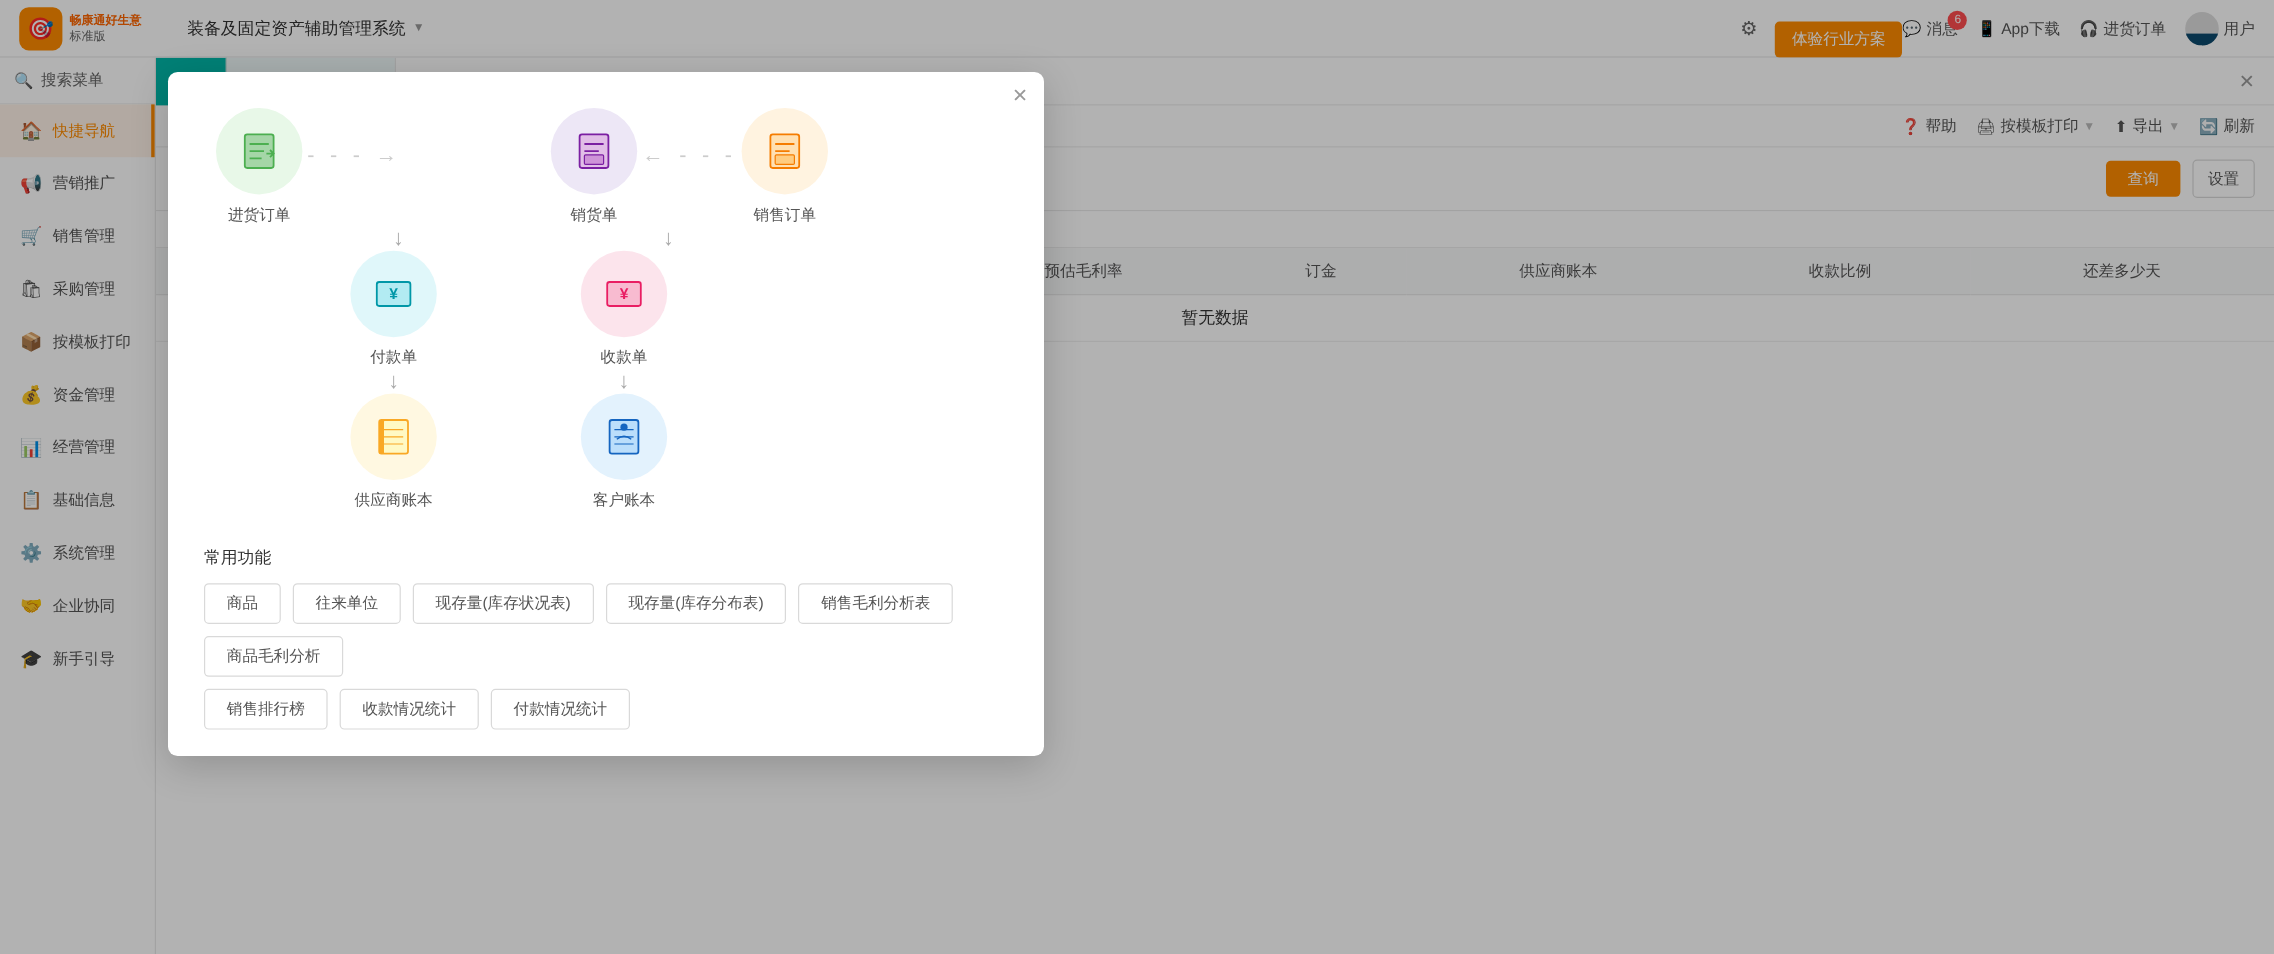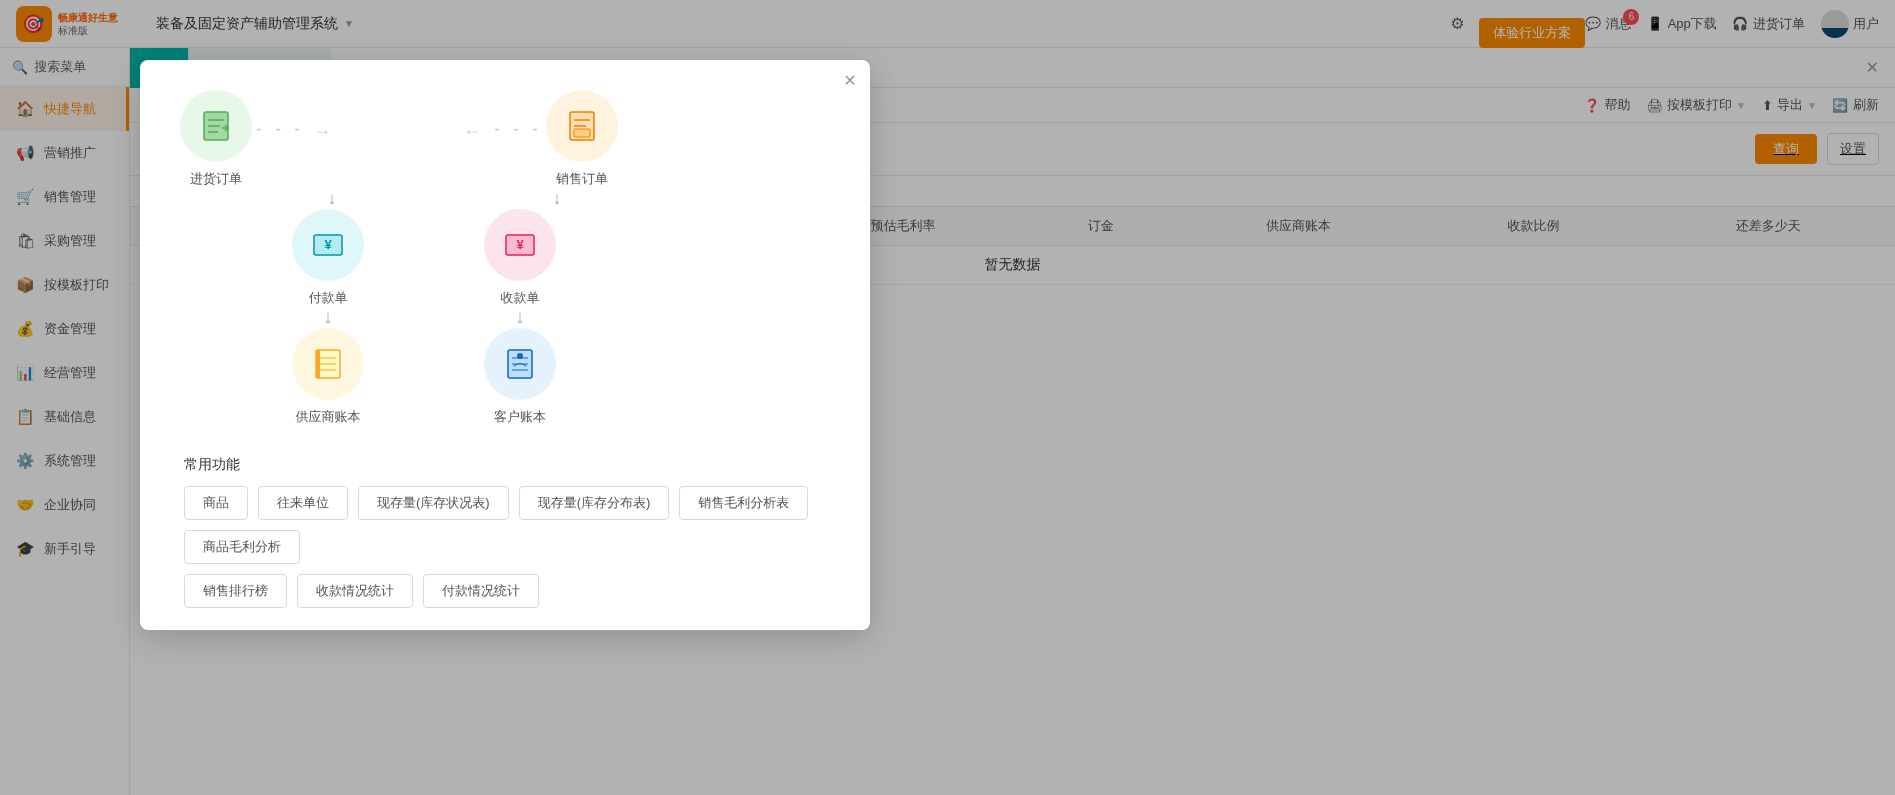--- a/index.html
+++ b/index.html
@@ -72,21 +72,21 @@
     .circle-green { background: #e8f8e8; color: #4caf50; }
     .circle-red-light { background: #fde8e8; color: #e53935; }
     .circle-purple { background: #ede7f6; color: #7b1fa2; }
     .circle-orange { background: #fff3e0; color: #f57c00; }
     .circle-teal { background: #e0f7fa; color: #0097a7; }
     .circle-pink { background: #fce4ec; color: #e91e63; }
     .circle-yellow { background: #fff8e1; color: #f9a825; }
     .circle-blue { background: #e3f2fd; color: #1565c0; }
 
     
-    .common-funcs { padding: 10px 44px 20px; }
+    .common-funcs { padding: 10px 30px 20px; }
     .common-title { font-size: 14px; color: #333; font-weight: 500; margin-bottom: 12px; }
     .func-buttons { display: flex; flex-wrap: wrap; gap: 10px; margin-bottom: 10px; }
     .func-btn { border: 1px solid #d9d9d9; border-radius: 4px; padding: 7px 18px; font-size: 13px; color: #555; cursor: pointer; background: #fff; white-space: nowrap; }
   </style>
 </head>
 <body>
 
 <div class="app-container">
 
   <div class="top-bar">
@@ -213,21 +213,21 @@
           <span>刷新</span>
         </div>
       </div>
 
       <div class="filter-row">
         <input class="date-input" type="text" placeholder="yyyy-mm-dd" style="">
         <span style="color:#bbb; cursor:pointer;">📅</span>
         <select class="filter-select">
           <option>单据状态</option>
         </select>
-        <div style="flex:1;display:flex;align-items:center;gap:10px;justify-content:flex-end;text-decoration:underline;">
+        <div style="flex:1;display:flex;align-items:center;gap:10px;justify-content:flex-end;">
           <button class="query-btn">查询</button>
           <button class="set-btn">设置</button>
         </div>
       </div>
       <div style="padding:6px 16px; background:#fff; border-bottom:1px solid #e8e8e8;">
         <button class="more-conditions">更多条件</button>
       </div>
 
       <div class="table-area">
         <table class="data-table">
@@ -274,20 +274,31 @@
                 <div class="flow-label">进货订单</div>
               </div>
 
               <div class="flow-arrow-h" style="padding-bottom:20px; color:#ccc; font-size:18px; letter-spacing:4px; margin:0 4px;">
                 - - - →
               </div>
 
 
               <div style="width:120px;"></div>
 
+              <div class="flow-col">
+                <div class="flow-circle circle-purple" style="width:72px;height:72px;border-radius:50%;display:flex;align-items:center;justify-content:center;">
+                  <svg width="36" height="36" viewBox="0 0 36 36">
+                    <rect x="6" y="4" width="24" height="28" rx="2" fill="#e1bee7" stroke="#7b1fa2" stroke-width="1.5"></rect>
+                    <line x1="10" y1="12" x2="26" y2="12" stroke="#7b1fa2" stroke-width="1.5"></line>
+                    <line x1="10" y1="18" x2="22" y2="18" stroke="#7b1fa2" stroke-width="1.5"></line>
+                    <rect x="10" y="21" width="16" height="8" rx="1" fill="#ce93d8" stroke="#7b1fa2" stroke-width="1"></rect>
+                  </svg>
+                </div>
+                <div class="flow-label">销货单</div>
+              </div>
 
               <div class="flow-arrow-h" style="padding-bottom:20px; color:#ccc; font-size:18px; letter-spacing:4px; margin:0 4px;">
                 ← - - -
               </div>
 
               <div class="flow-col">
                 <div class="flow-circle circle-orange" style="width:72px;height:72px;border-radius:50%;display:flex;align-items:center;justify-content:center;">
                   <svg width="36" height="36" viewBox="0 0 36 36">
                     <rect x="6" y="4" width="24" height="28" rx="2" fill="#ffe0b2" stroke="#f57c00" stroke-width="1.5"></rect>
                     <line x1="10" y1="12" x2="26" y2="12" stroke="#f57c00" stroke-width="1.5"></line>

